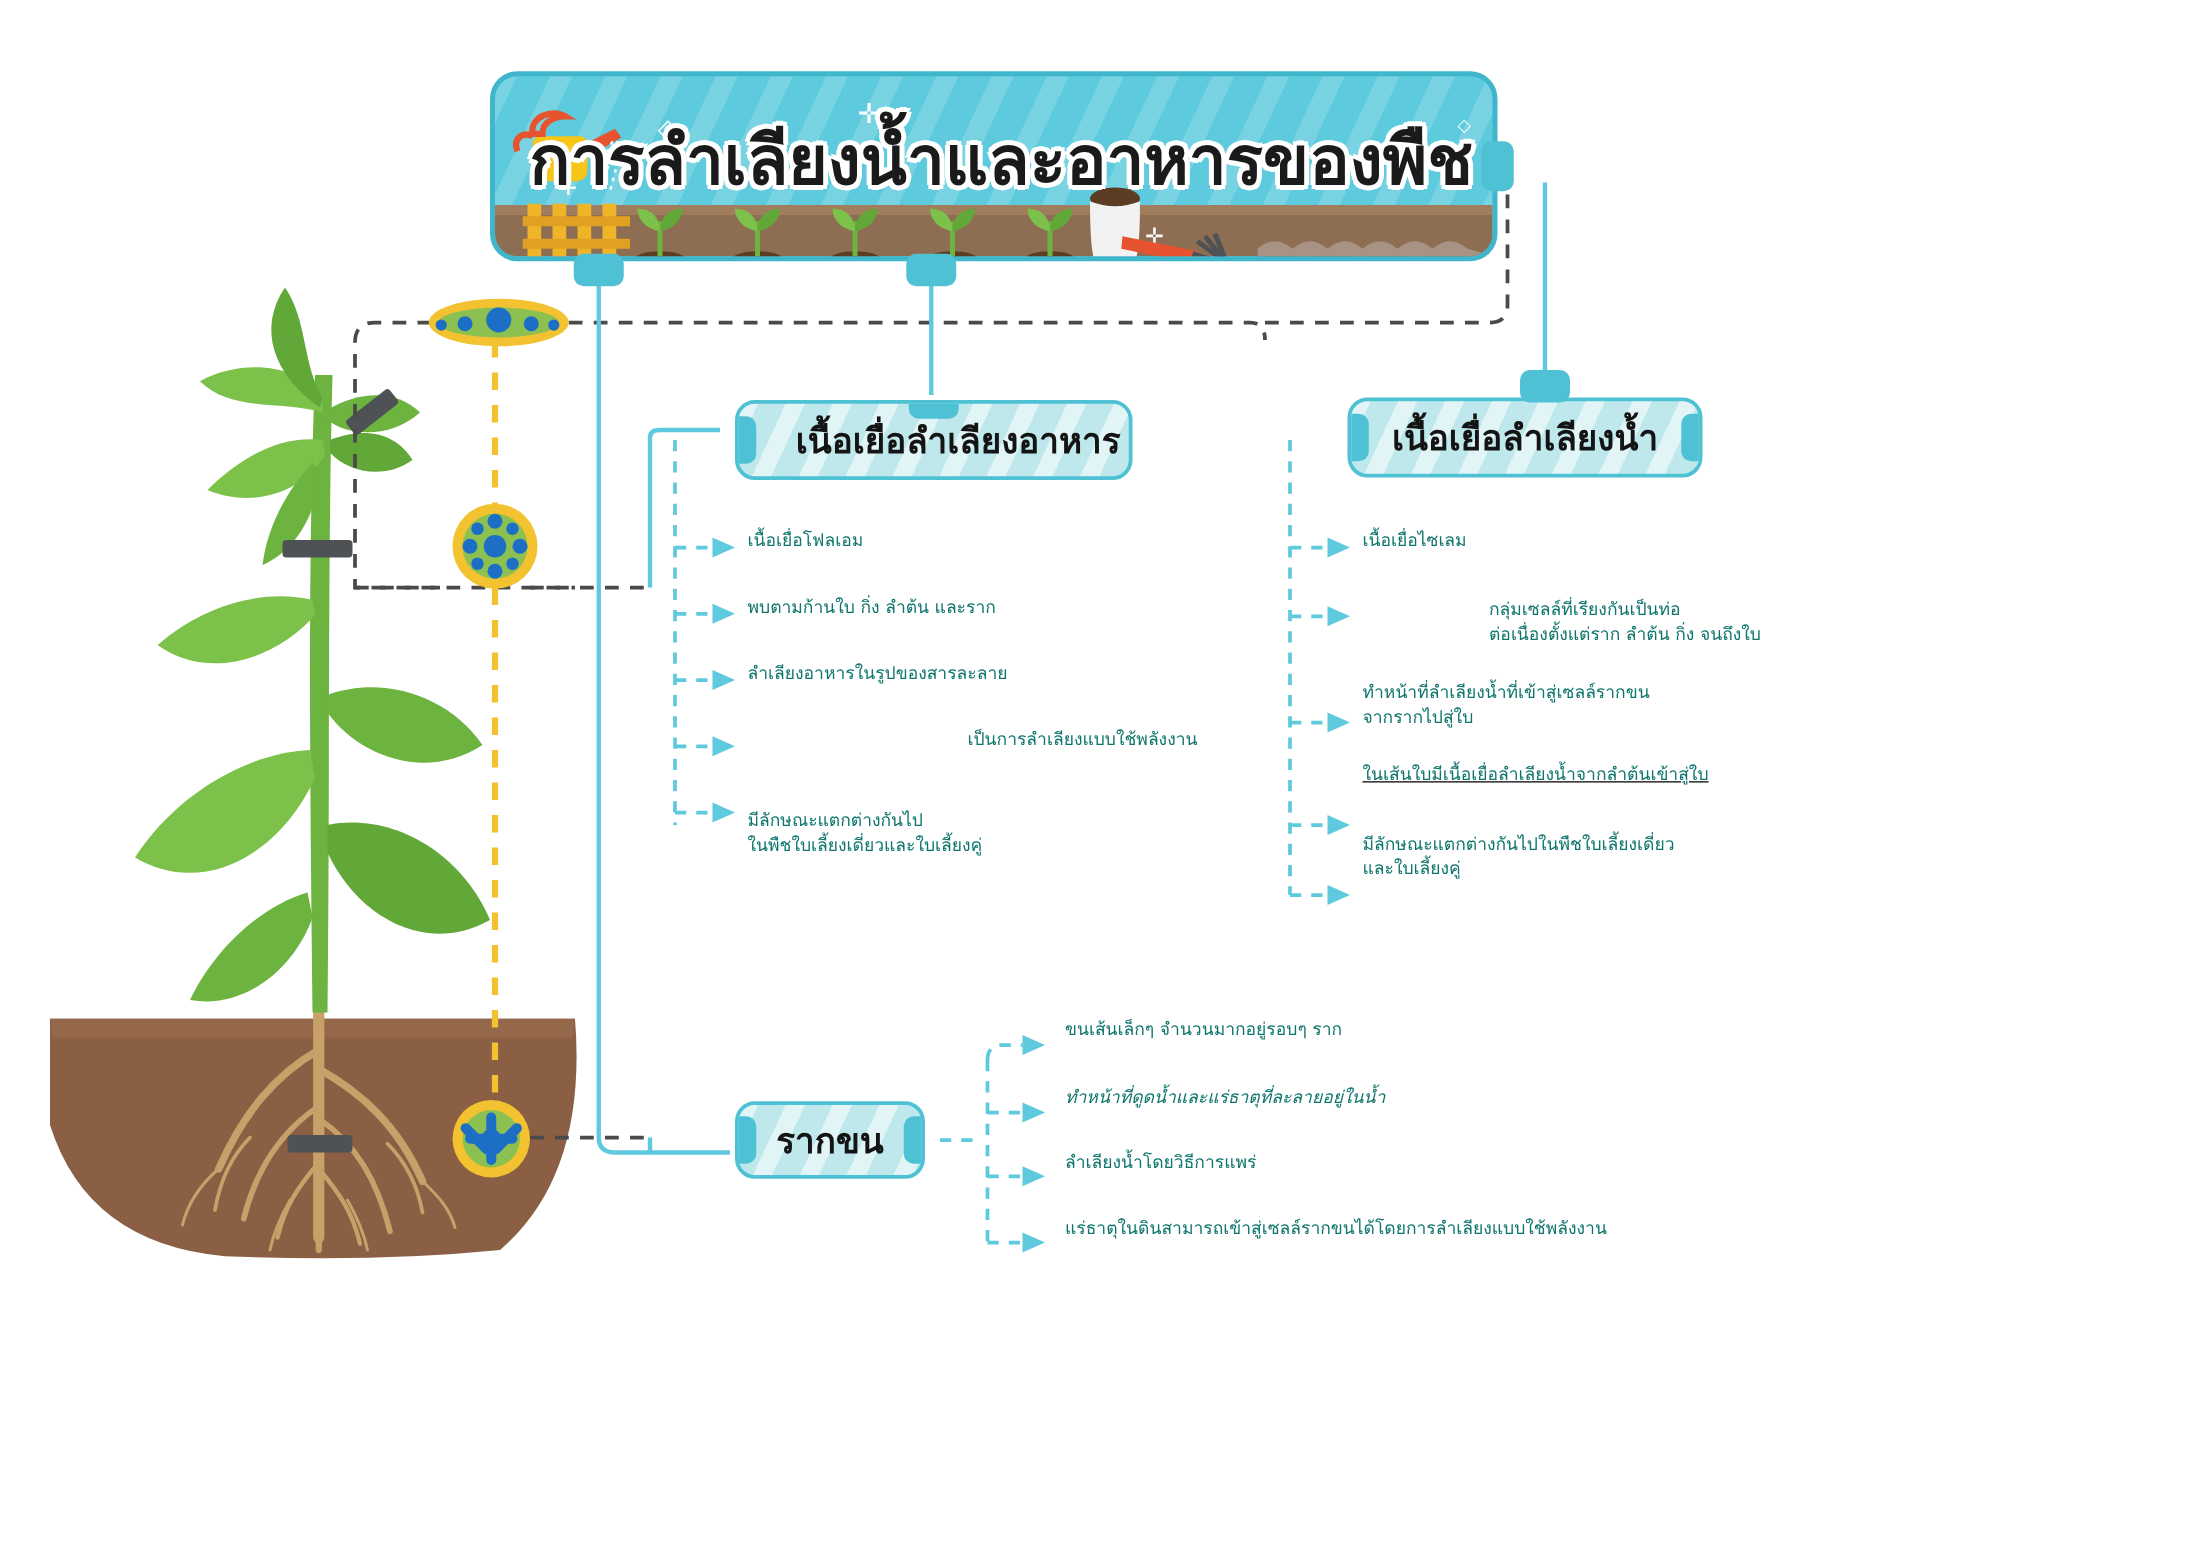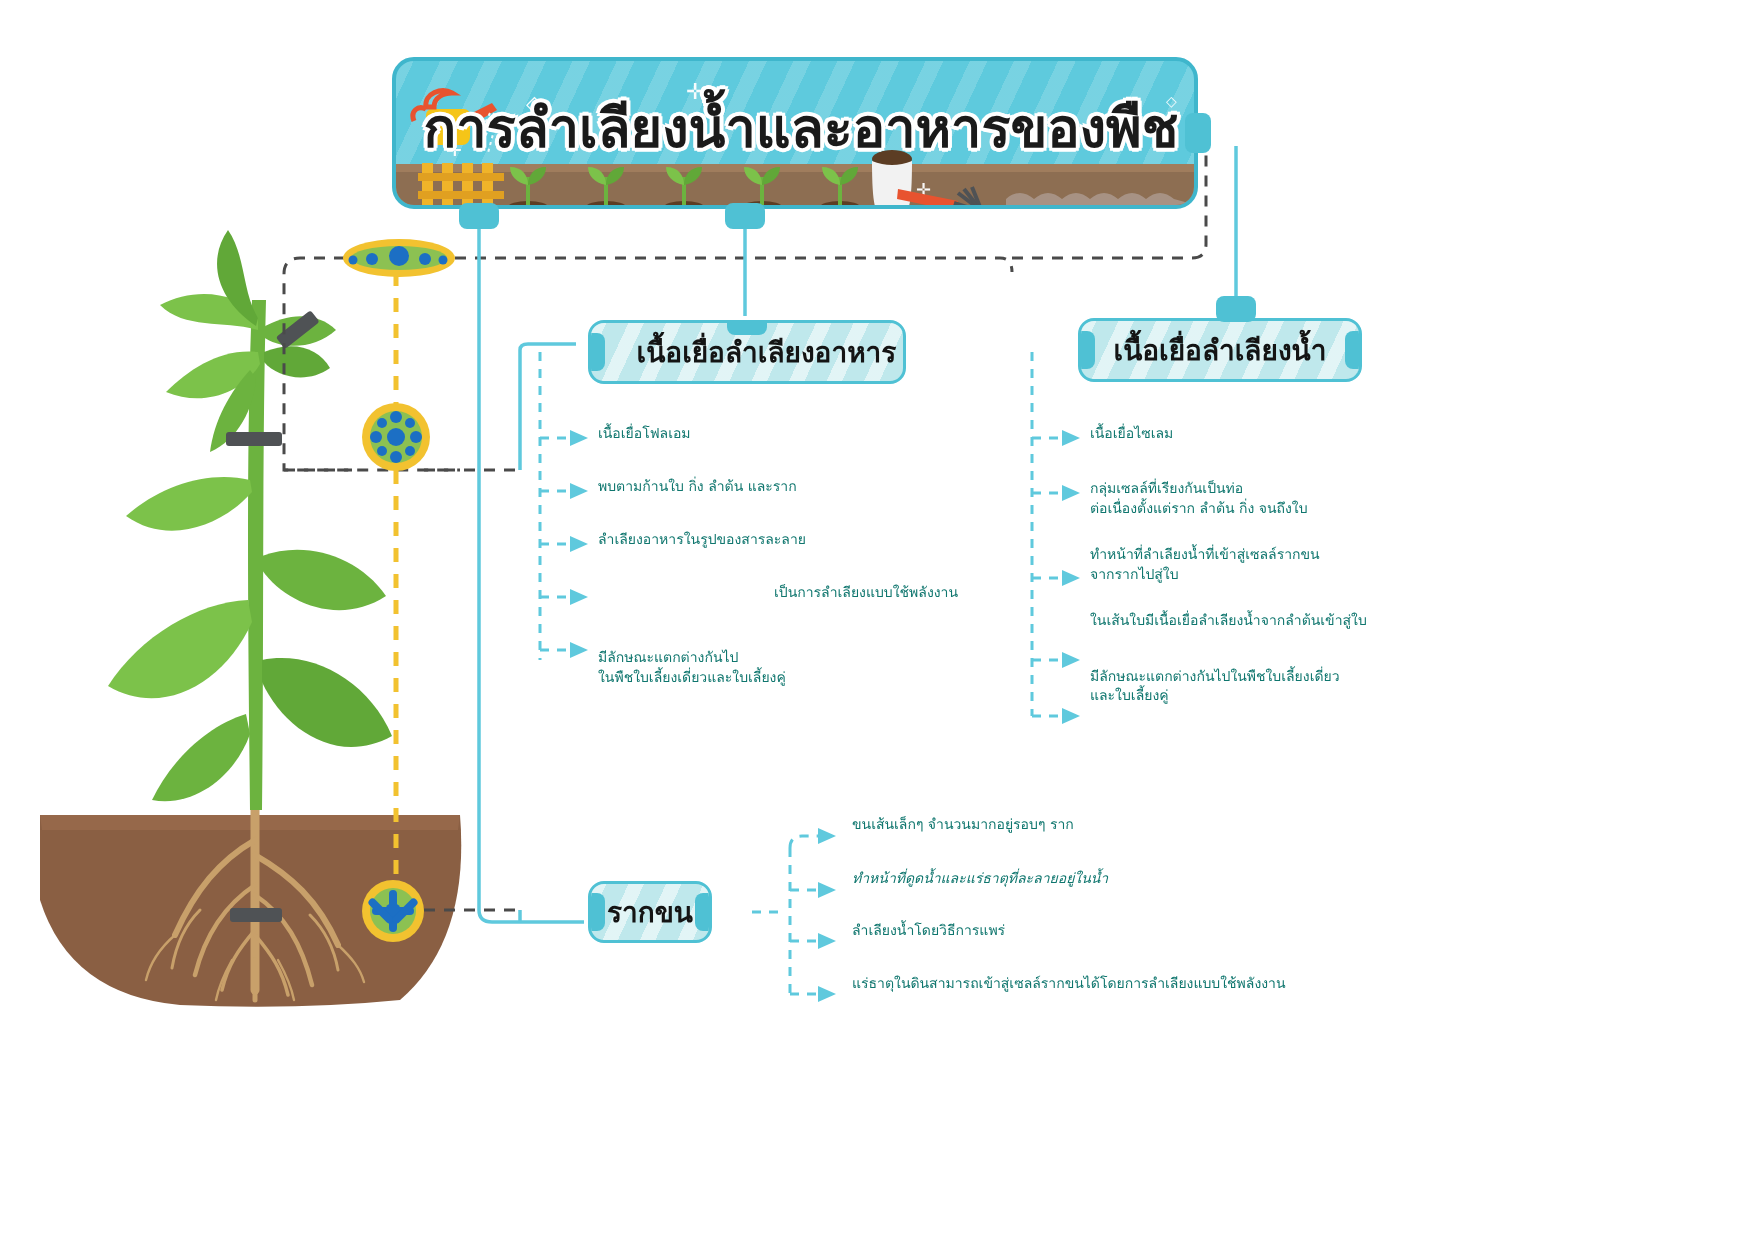--- a/index.html
+++ b/index.html
@@ -60,21 +60,21 @@
   .chip-label{position:relative;z-index:2;font-size:28px;font-weight:bold;color:#141414;white-space:nowrap;}
   .tab-left{position:absolute;left:-12px;top:50%;transform:translateY(-50%);
     width:26px;height:38px;border-radius:8px;background:#4fc1d4;z-index:1;}
   .tab-right{position:absolute;right:-12px;top:50%;transform:translateY(-50%);
     width:26px;height:38px;border-radius:8px;background:#4fc1d4;z-index:1;}
   .tab-top{position:absolute;top:-14px;left:50%;transform:translateX(-50%);
     width:40px;height:26px;border-radius:8px;background:#4fc1d4;}
 
   #chip-phloem{left:588px;top:320px;width:318px;height:64px;padding-left:39px;}
   #chip-xylem{left:1078px;top:318px;width:284px;height:64px;}
-  #chip-roothair{left:588px;top:881px;width:124px;height:62px;}
+  #chip-roothair{left:588px;top:881px;width:152px;height:62px;}
 
   
   .nub{position:absolute;width:40px;height:26px;border-radius:8px;background:#4fc1d4;z-index:4;}
   .nub-right{position:absolute;width:26px;height:40px;border-radius:8px;background:#4fc1d4;z-index:4;}
 
   
   .bullets{position:absolute;}
   .bullet{position:relative;display:flex;align-items:flex-start;margin-bottom:22px;}
   .bullet .btext{font-size:14px;color:#0f766e;line-height:1.42;white-space:pre-line;}
   #list-phloem{left:598px;top:424px;width:360px;}
@@ -365,29 +365,29 @@
       <div class="bullet" style="margin-top:35px;">
         <span class="btext">มีลักษณะแตกต่างกันไป
 ในพืชใบเลี้ยงเดี่ยวและใบเลี้ยงคู่</span>
       </div>
     </div>
 
     <div class="bullets" id="list-xylem">
       <div class="bullet" style="height:30px;">
         <span class="btext">เนื้อเยื่อไซเลม</span>
       </div>
-      <div class="bullet" style="margin-top:25px;">
+      <div class="bullet" style="margin-top:25px;justify-content:center;">
         <span class="btext">กลุ่มเซลล์ที่เรียงกันเป็นท่อ
 ต่อเนื่องตั้งแต่ราก ลำต้น กิ่ง จนถึงใบ</span>
       </div>
       <div class="bullet" style="margin-top:26px;">
         <span class="btext">ทำหน้าที่ลำเลียงน้ำที่เข้าสู่เซลล์รากขน
 จากรากไปสู่ใบ</span>
       </div>
-      <div class="bullet" style="height:30px;margin-top:26px;">
+      <div class="bullet" style="height:30px;margin-top:26px;text-decoration:underline;">
         <span class="btext">ในเส้นใบมีเนื้อเยื่อลำเลียงน้ำจากลำต้นเข้าสู่ใบ</span>
       </div>
       <div class="bullet" style="margin-top:26px;">
         <span class="btext">มีลักษณะแตกต่างกันไปในพืชใบเลี้ยงเดี่ยว
 และใบเลี้ยงคู่</span>
       </div>
     </div>
 
     <div class="bullets" id="list-roothair">
       <div class="bullet" style="height:30px;">

